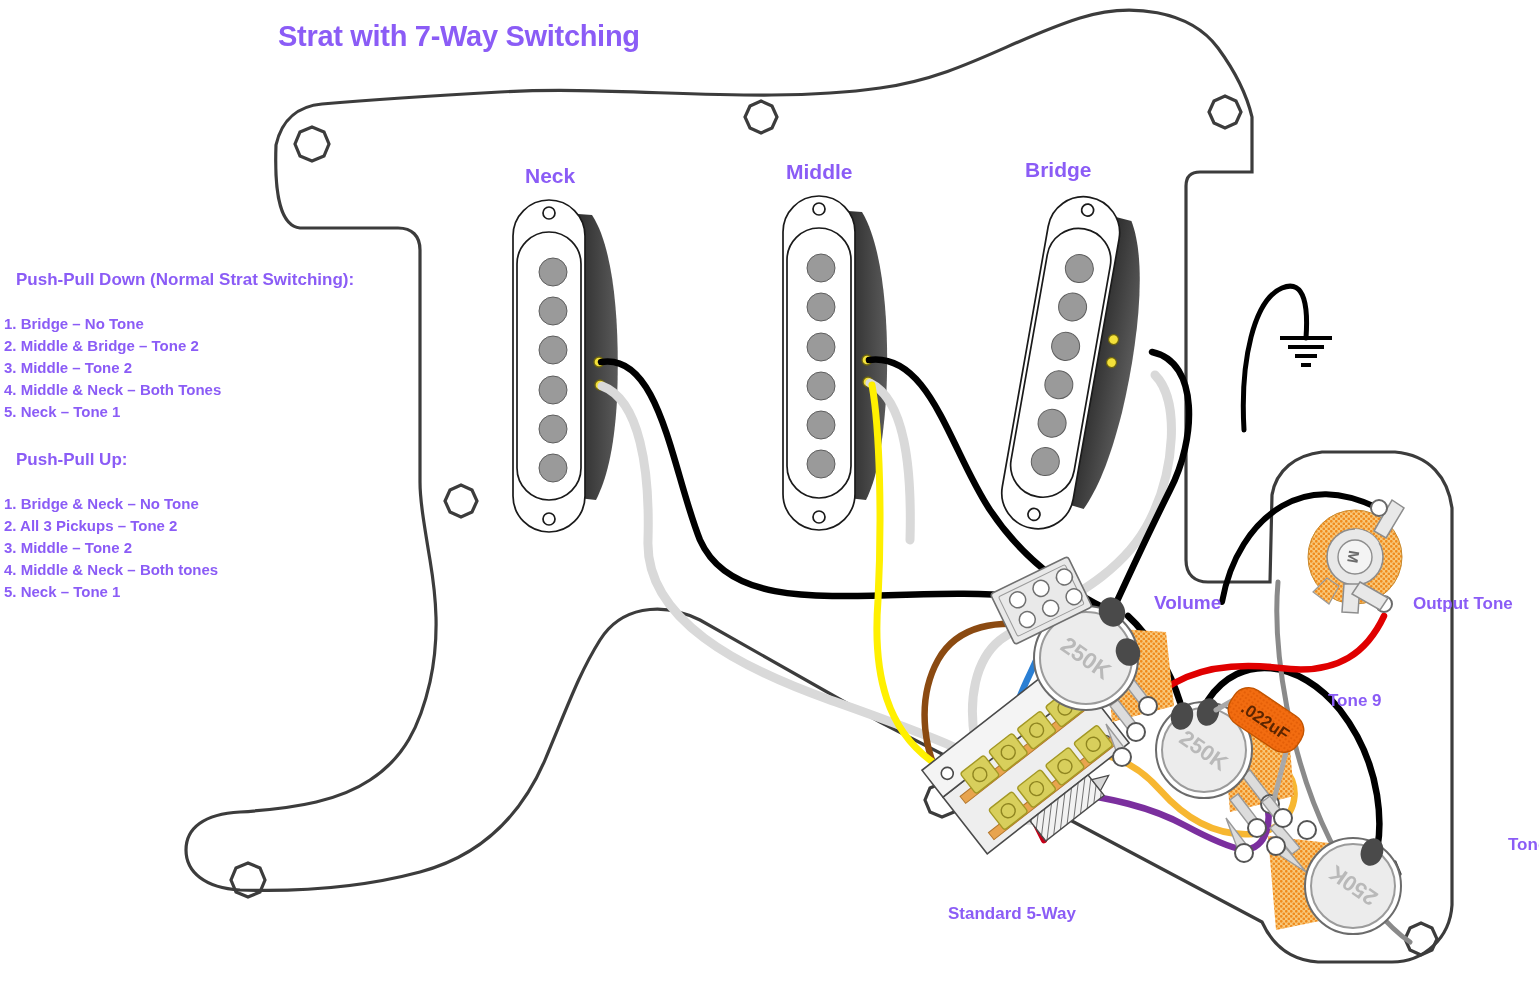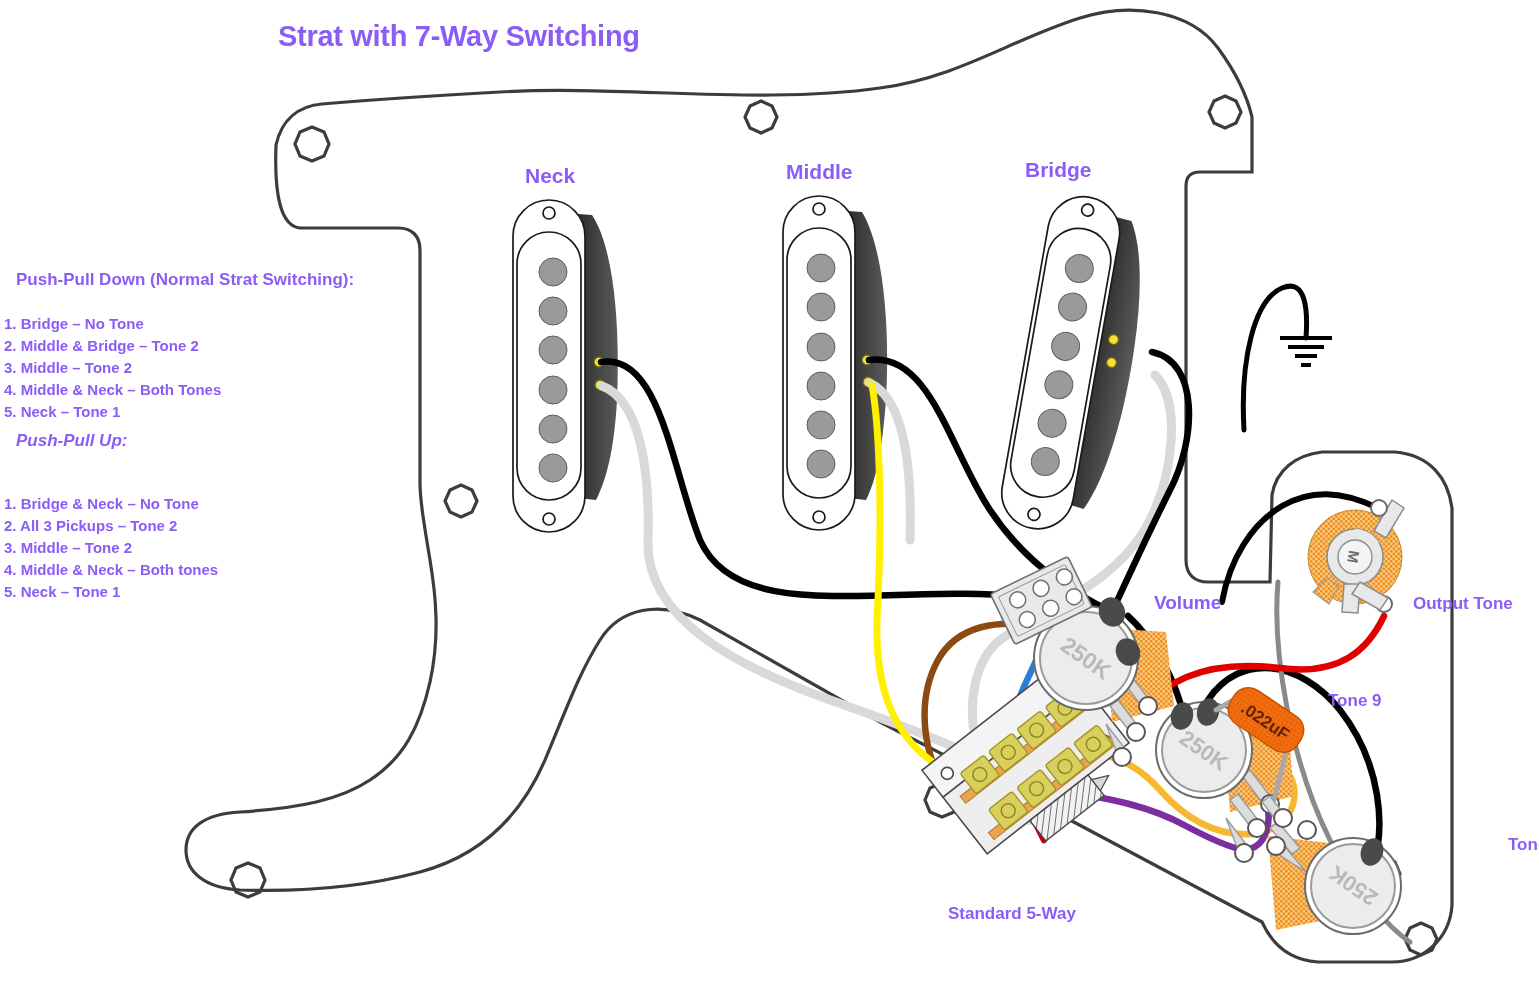--- a/index.html
+++ b/index.html
@@ -38,21 +38,21 @@
   .legend-head {
     font-size: 17px;
     left: 4px;
     margin-left: 12px;
   }
   .legend-line {
     font-size: 15px;
     left: 4px;
   }
   #legend-a-head { top: 271px; }
-  #legend-b-head { top: 432px; font-style: italic; }
+  #legend-b-head { top: 451px; }
   .pickup-label { font-size: 21px; }
   #lab-neck   { left: 525px; top: 165px; }
   #lab-middle { left: 786px; top: 161px; }
   #lab-bridge { left: 1025px; top: 159px; }
   #lab-volume { left: 1154px; top: 593px; font-size: 19px; }
   #lab-jack   { left: 1413px; top: 595px; font-size: 17px; }
   #lab-tone1  { left: 1328px; top: 692px; font-size: 17px; }
   #lab-tone2  { left: 1508px; top: 836px; font-size: 17px; }
   #lab-sw5    { left: 948px; top: 905px; font-size: 17px; }
 </style>

